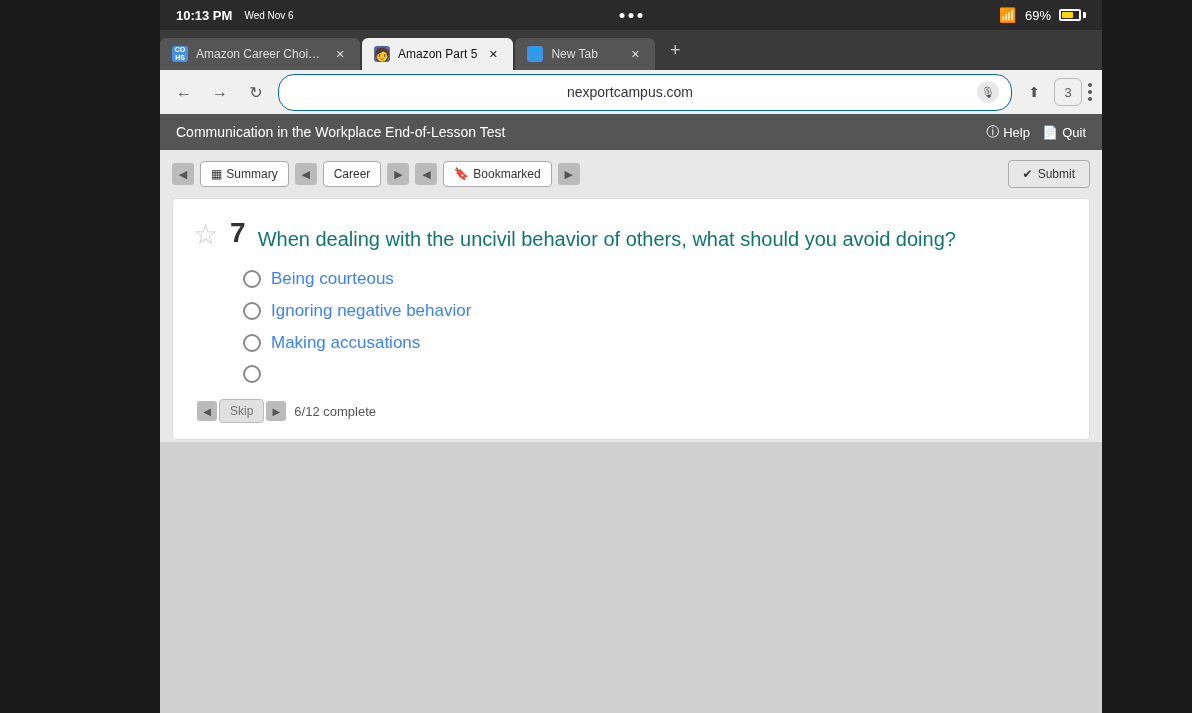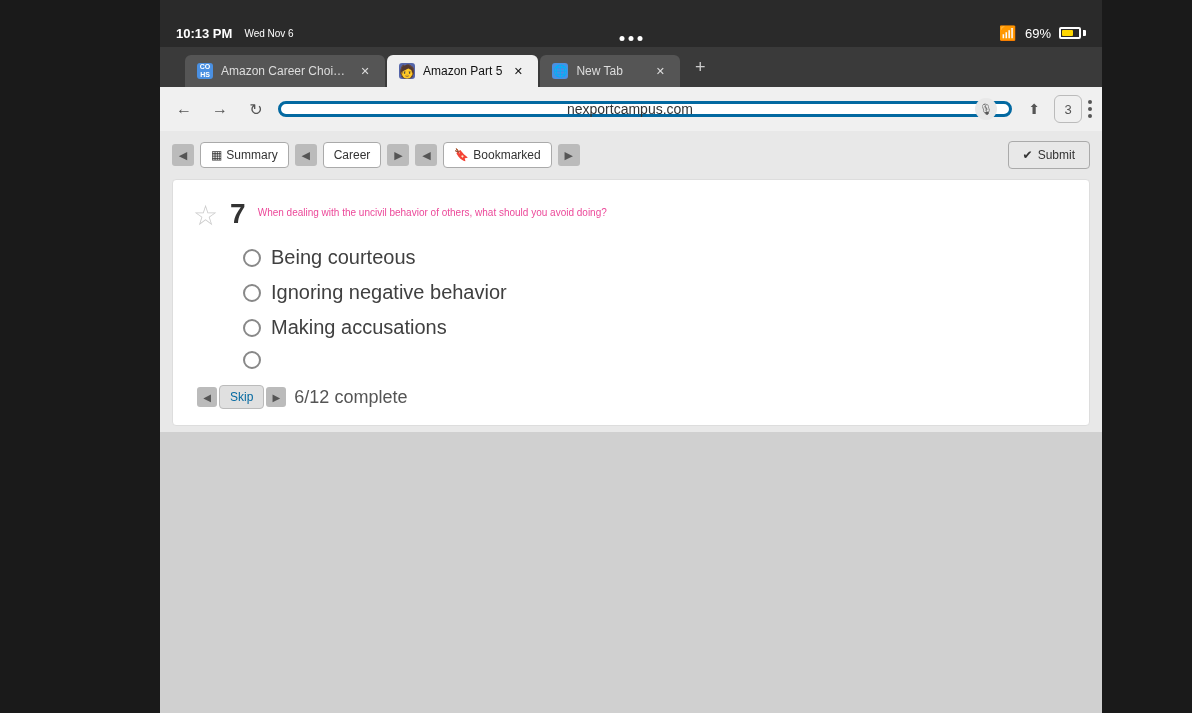--- a/index.html
+++ b/index.html
@@ -38,23 +38,23 @@
       flex-direction: column;
     }
 
     
     .status-bar {
       background: #2a2a2a;
       color: white;
       font-size: 13px;
       padding: 6px 16px;
       display: flex;
-      align-items: flex-end;
+      align-items: center;
       justify-content: space-between;
-      height: 47px;
+      height: 30px;
     }
     .status-left {
       display: flex;
       gap: 12px;
       align-items: center;
     }
     .status-time {
       font-weight: 600;
       font-size: 13px;
     }
@@ -111,21 +111,21 @@
       border-radius: 0 1px 1px 0;
       margin-left: 1px;
     }
 
     
     .tab-bar {
       background: #3a3a3a;
       height: 40px;
       display: flex;
       align-items: flex-end;
-      padding: 0 25px;
+      padding: 0 0;
       gap: 2px;
     }
     .tab {
       height: 32px;
       padding: 0 12px;
       border-radius: 6px 6px 0 0;
       display: flex;
       align-items: center;
       gap: 8px;
       font-size: 12px;
@@ -199,24 +199,24 @@
       align-items: center;
       justify-content: center;
       font-size: 16px;
       color: #555;
       cursor: pointer;
       background: none;
       border: none;
     }
     .address-bar {
       flex: 1;
-      height: 16px;
+      height: 37px;
       background: white;
       border-radius: 16px;
-      border: 3px solid #0369a1;
+      border: 1px solid #0369a1;
       display: flex;
       align-items: center;
       padding: 0 12px;
       gap: 8px;
     }
     .address-text {
       flex: 1;
       font-size: 14px;
       color: #333;
       text-align: center;
@@ -366,22 +366,22 @@
       line-height: 1;
       margin-top: 2px;
     }
     .question-number {
       font-size: 28px;
       font-weight: bold;
       color: #333;
       line-height: 1;
     }
     .question-text {
-      font-size: 10px;
-      color: #ec4899;
+      font-size: 20px;
+      color: #0f766e;
       line-height: 1.4;
       padding-top: 6px;
       flex: 1;
     }
     .options-list {
       list-style: none;
       padding: 0;
       margin: 0 0 0 50px;
       display: flex;
       flex-direction: column;
@@ -395,50 +395,50 @@
     }
     .radio-btn {
       width: 18px; height: 18px;
       border: 2px solid #888;
       border-radius: 50%;
       flex-shrink: 0;
       background: white;
       cursor: pointer;
     }
     .option-label {
-      font-size: 20px;
-      color: #404040;
+      font-size: 17px;
+      color: #3b82f6;
     }
 
     
     .progress-row {
       display: flex;
       align-items: center;
       gap: 8px;
       margin-top: 16px;
       padding-left: 4px;
     }
     .progress-text {
-      font-size: 18px;
+      font-size: 13px;
       color: #555;
     }
     .skip-nav {
       display: flex;
       align-items: center;
       gap: 2px;
     }
     .skip-btn {
       height: 24px;
       padding: 0 10px;
       background: #e0e0e0;
       border: 1px solid #bbb;
       border-radius: 4px;
       font-size: 12px;
       cursor: pointer;
-      color: #0369a1;
+      color: #737373;
     }
     .skip-nav-arrow {
       width: 20px; height: 20px;
       background: #bbb;
       border-radius: 3px;
       display: flex;
       align-items: center;
       justify-content: center;
       font-size: 10px;
       cursor: pointer;
@@ -518,20 +518,33 @@
         <span>3</span>
       </button>
       <div class="three-dots">
         <span></span>
         <span></span>
         <span></span>
       </div>
     </div>
   </div>
 
+  <div class="page-header">
+    <span class="page-title-text">Communication in the Workplace End-of-Lesson Test</span>
+    <div class="header-actions">
+      <div class="help-btn">
+        <span>ⓘ</span>
+        <span>Help</span>
+      </div>
+      <div class="quit-btn">
+        <span>📄</span>
+        <span>Quit</span>
+      </div>
+    </div>
+  </div>
 
   <div class="quiz-area">
 
     <div class="nav-row">
       <div class="nav-left">
 
         <div class="nav-arrow">◀</div>
         <button class="nav-btn-sm">
           <span>▦</span>
           <span>Summary</span>

